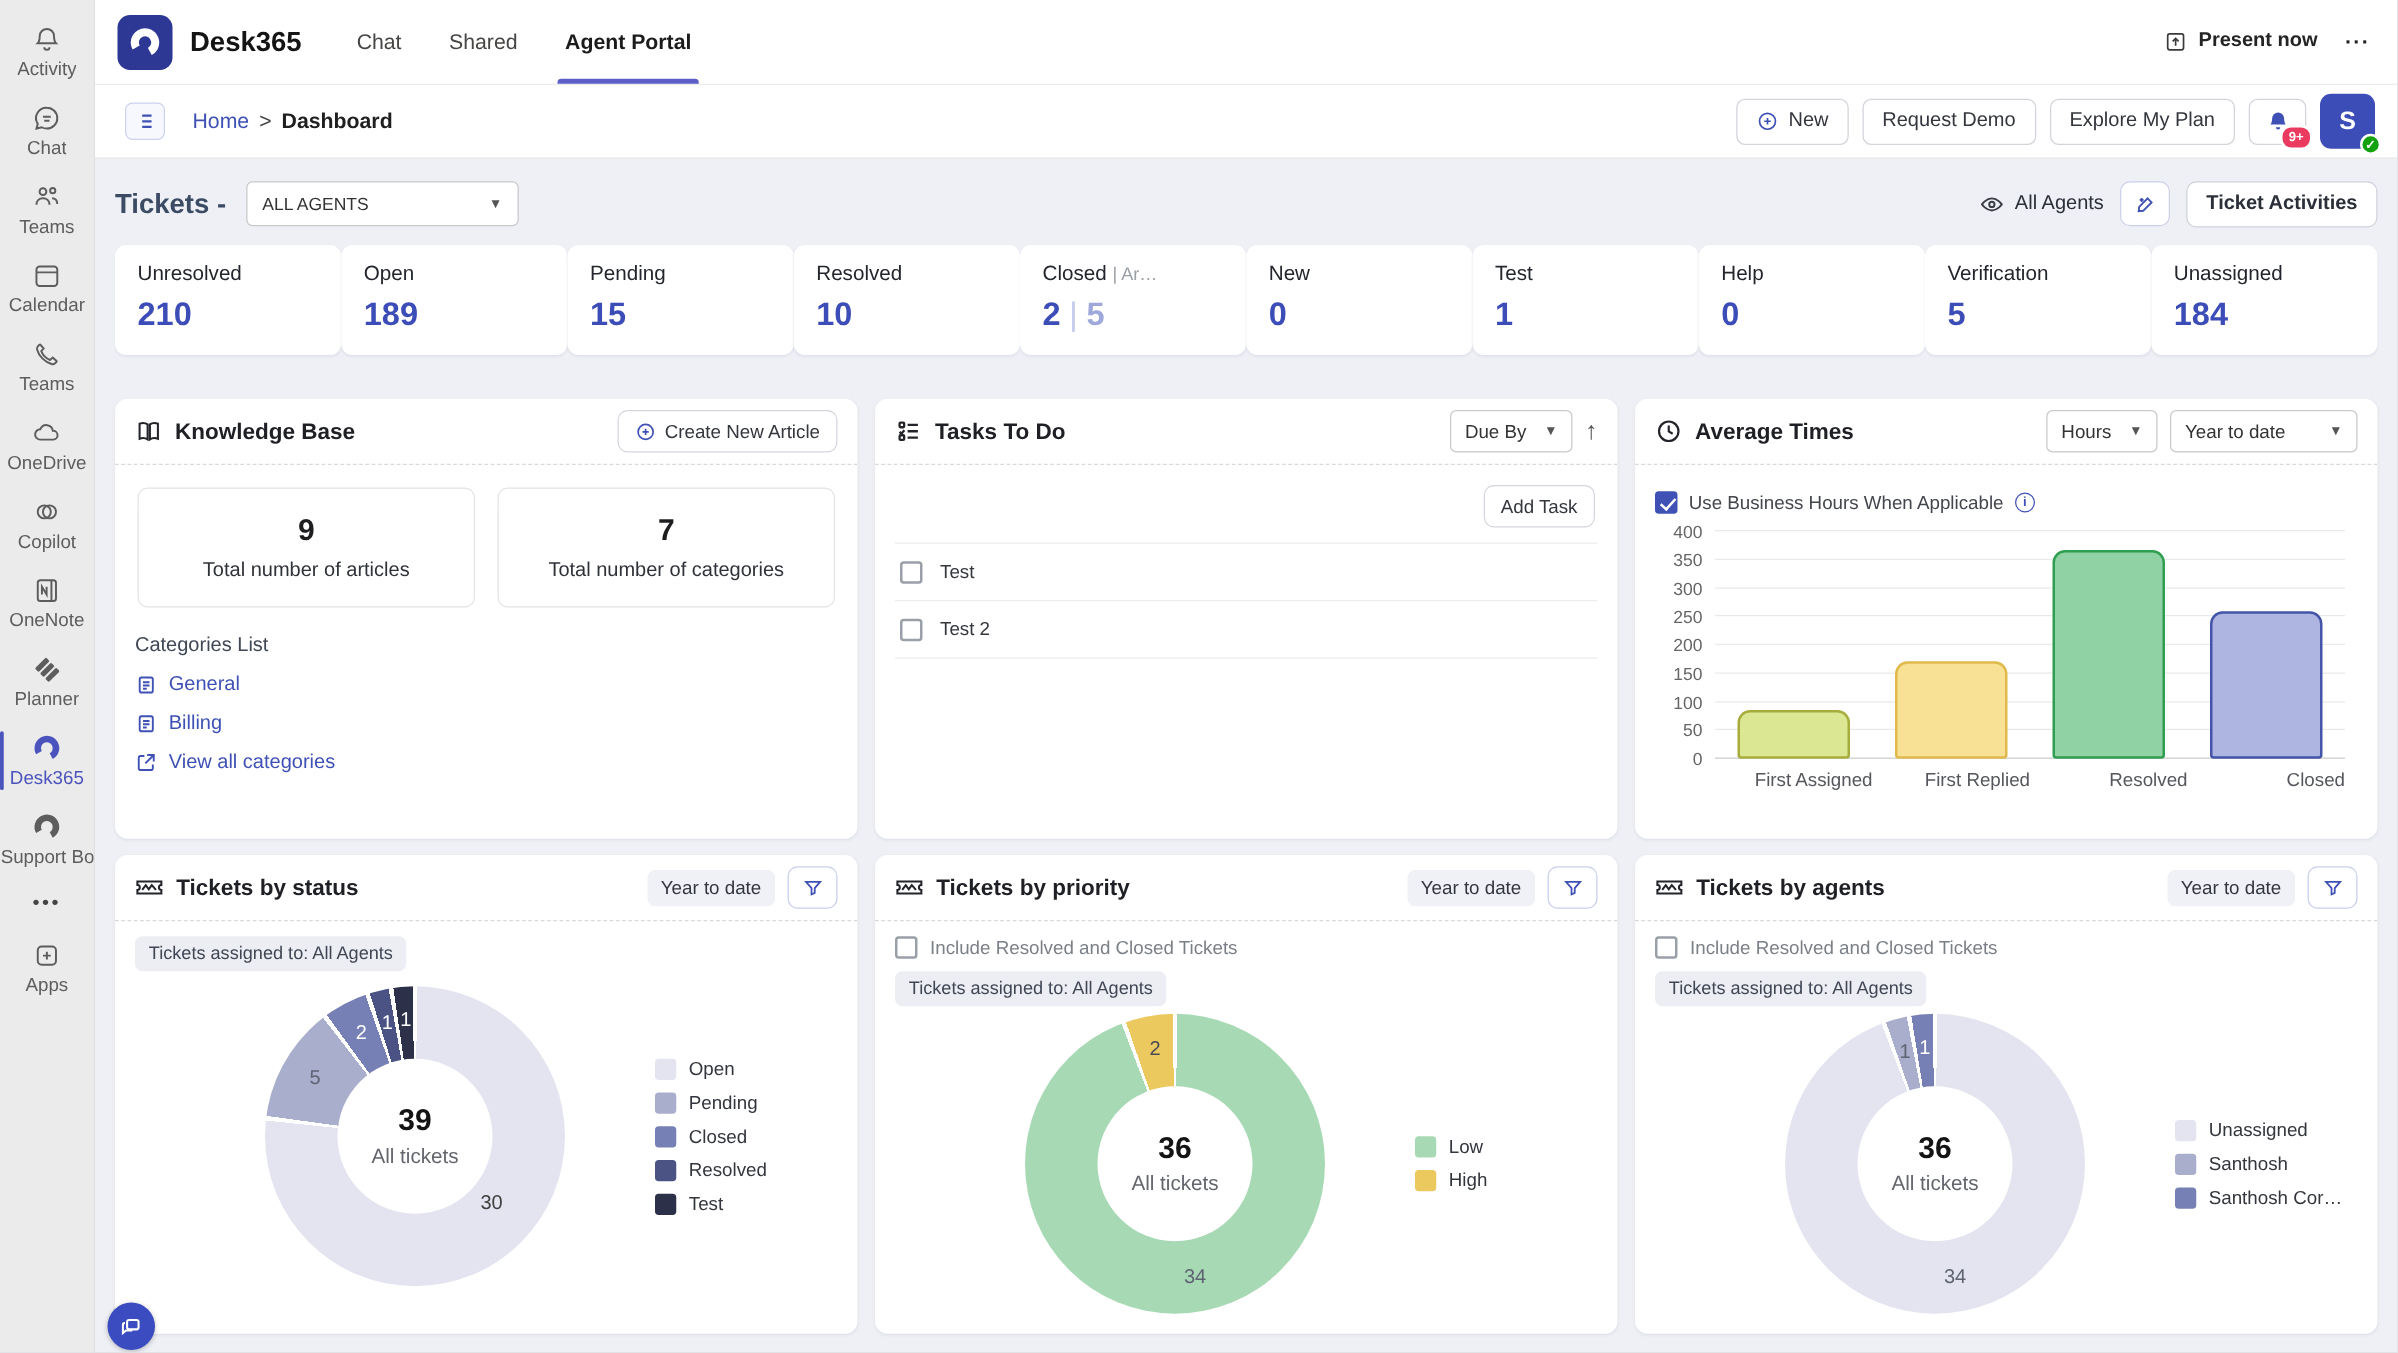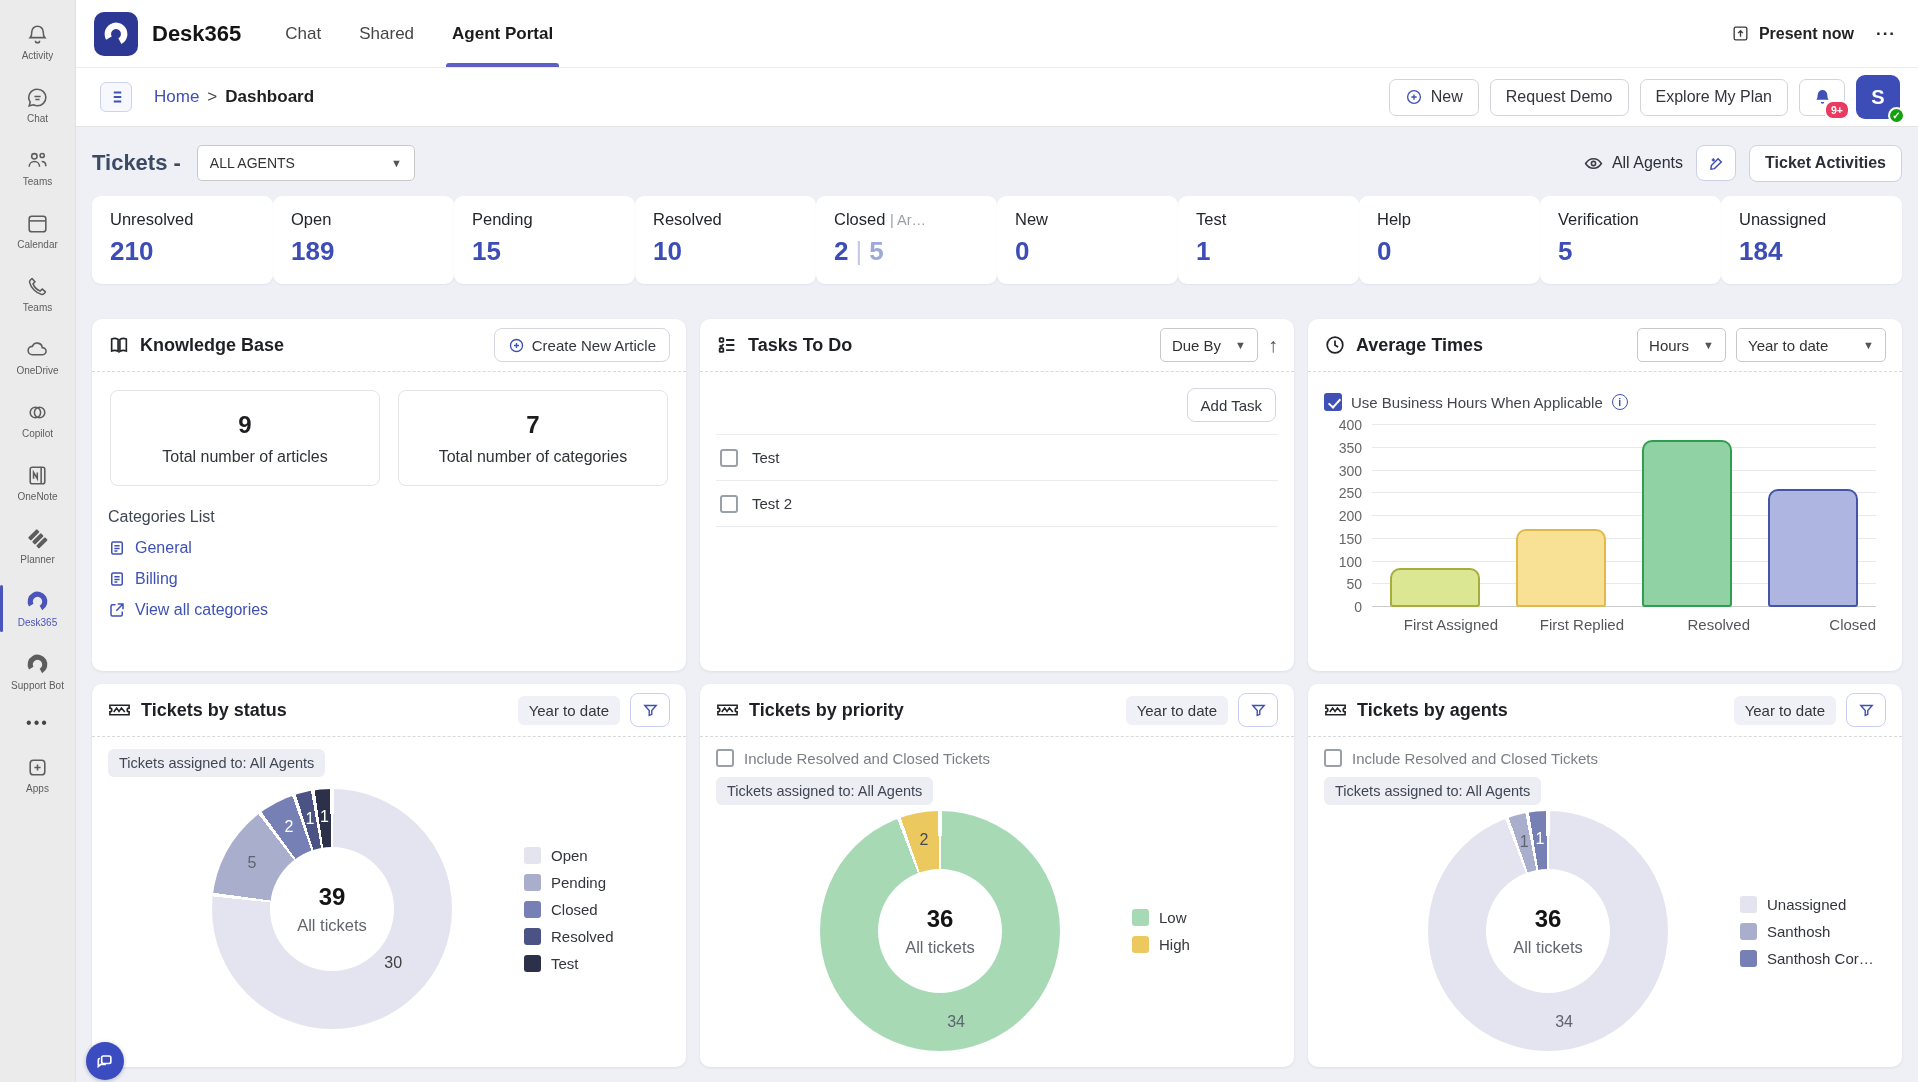--- a/index.html
+++ b/index.html
@@ -4,40 +4,40 @@
 <style>
   * { margin:0; padding:0; box-sizing:border-box; }
   html,body { background:#d8d8d8; }
   body { font-family:"Liberation Sans", sans-serif; }
   .screen { position:relative; width:1918px; height:1082px; background:#eef0f6; overflow:hidden; display:flex; }
 
   
   .rail { width:76px; background:#ebebeb; border-right:1px solid #e0e0e0; flex:none; display:flex; flex-direction:column; align-items:center; padding-top:10px; position:relative; z-index:5; }
   .rail-item { width:76px; height:63px; display:flex; flex-direction:column; align-items:center; justify-content:center; gap:3px; position:relative; cursor:pointer; color:#5d5d5d; }
   .rail-item svg { width:25px; height:25px; stroke:#5d5d5d; fill:none; stroke-width:1.5; }
-  .rail-item .rlab { font-size:10px; color:#5d5d5d; max-width:74px; white-space:nowrap; overflow:hidden; }
+  .rail-item .rlab { font-size:15px; color:#5d5d5d; max-width:74px; white-space:nowrap; overflow:hidden; }
   .rail-item.active { color:#4b53bc; }
   .rail-item.active svg { stroke:#4b53bc; }
   .rail-item.active .rlab { color:#4b53bc; }
   .rail-item.active::before { content:""; position:absolute; left:0; top:8px; bottom:8px; width:3px; background:#4b53bc; border-radius:2px; }
   .rail-item.fill-icon svg { fill:#5d5d5d; stroke:none; }
   .rail-dots { font-size:16px; letter-spacing:2px; color:#444; height:40px; display:flex; align-items:center; }
 
   
   .main { flex:1; display:flex; flex-direction:column; min-width:0; }
 
   .appbar { height:68px; background:#fff; border-bottom:1px solid #ececec; display:flex; align-items:center; padding:0 22px 0 18px; flex:none; }
   .logo { width:44px; height:44px; border-radius:10px; background:#2d3894; display:flex; align-items:center; justify-content:center; flex:none; }
   .app-title { font-size:22px; font-weight:700; color:#141414; margin-left:14px; }
   .tabs { display:flex; align-items:center; margin-left:44px; gap:38px; height:100%; }
   .tab { font-size:17px; color:#484644; height:100%; display:flex; align-items:center; position:relative; cursor:pointer; }
   .tab.active { font-weight:700; color:#1b1b1b; }
   .tab.active::after { content:""; position:absolute; left:-6px; right:-6px; bottom:0; height:4px; background:#5b5fc7; border-radius:3px 3px 0 0; }
   .appbar-right { margin-left:auto; display:flex; align-items:center; gap:22px; }
-  .present { display:flex; align-items:center; gap:9px; font-size:16px; font-weight:600; color:#242424; cursor:pointer; }
+  .present { display:flex; align-items:flex-start; gap:9px; font-size:16px; font-weight:600; color:#242424; cursor:pointer; }
   .present svg { width:19px; height:19px; stroke:#3a3a3a; fill:none; stroke-width:1.7; }
   .appbar-more { font-size:17px; font-weight:700; color:#242424; letter-spacing:1px; cursor:pointer; }
 
   .toolbar { height:59px; background:#fff; border-bottom:1px solid #e3e3e3; display:flex; align-items:center; padding:0 18px 0 24px; flex:none; }
   .list-btn { width:32px; height:30px; border:1px solid #ccd2f0; background:#f7f8fd; border-radius:6px; display:flex; align-items:center; justify-content:center; cursor:pointer; }
   .crumb { margin-left:22px; font-size:17px; color:#444; display:flex; gap:8px; align-items:center; }
   .crumb .home { color:#3f51b5; cursor:pointer; }
   .crumb .cur { color:#1f1f1f; font-weight:700; }
   .toolbar-right { margin-left:auto; display:flex; align-items:center; gap:11px; }
   .tb-btn { height:37px; border:1px solid #d2d4da; background:#fff; border-radius:7px; padding:0 15px; font-size:16px; color:#33363d; display:flex; align-items:center; gap:8px; cursor:pointer; font-weight:500; }

